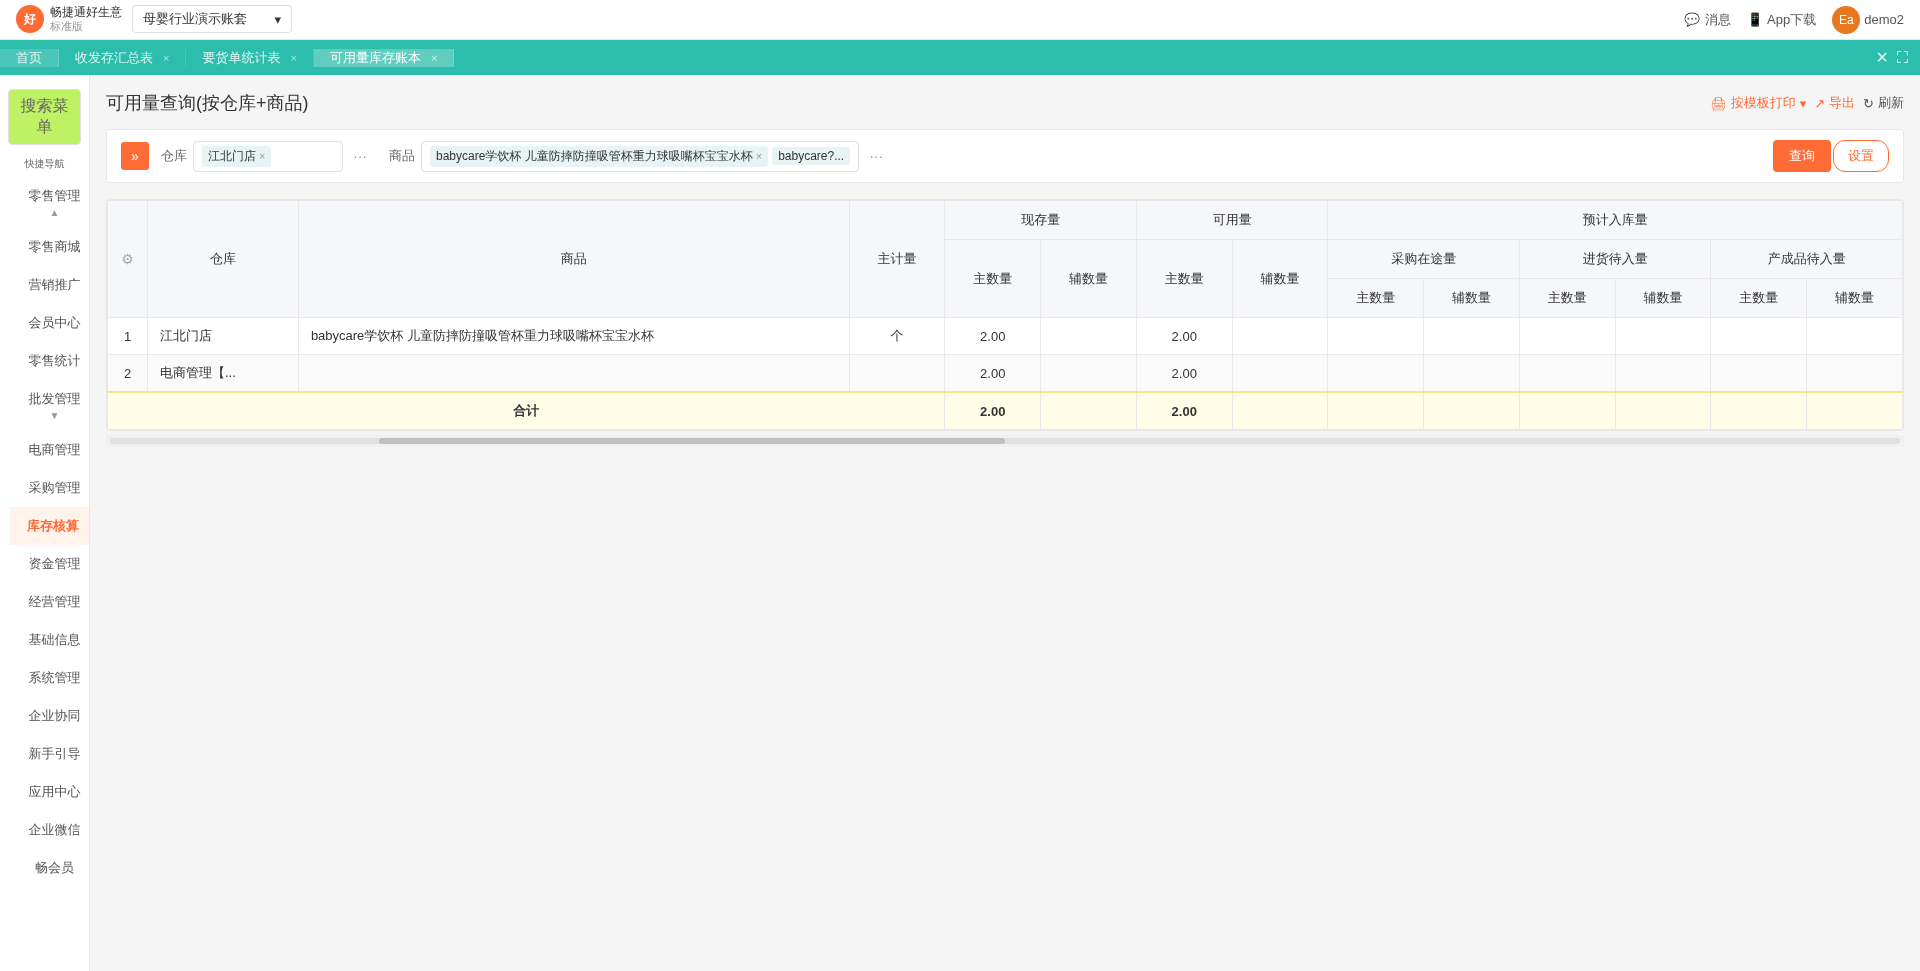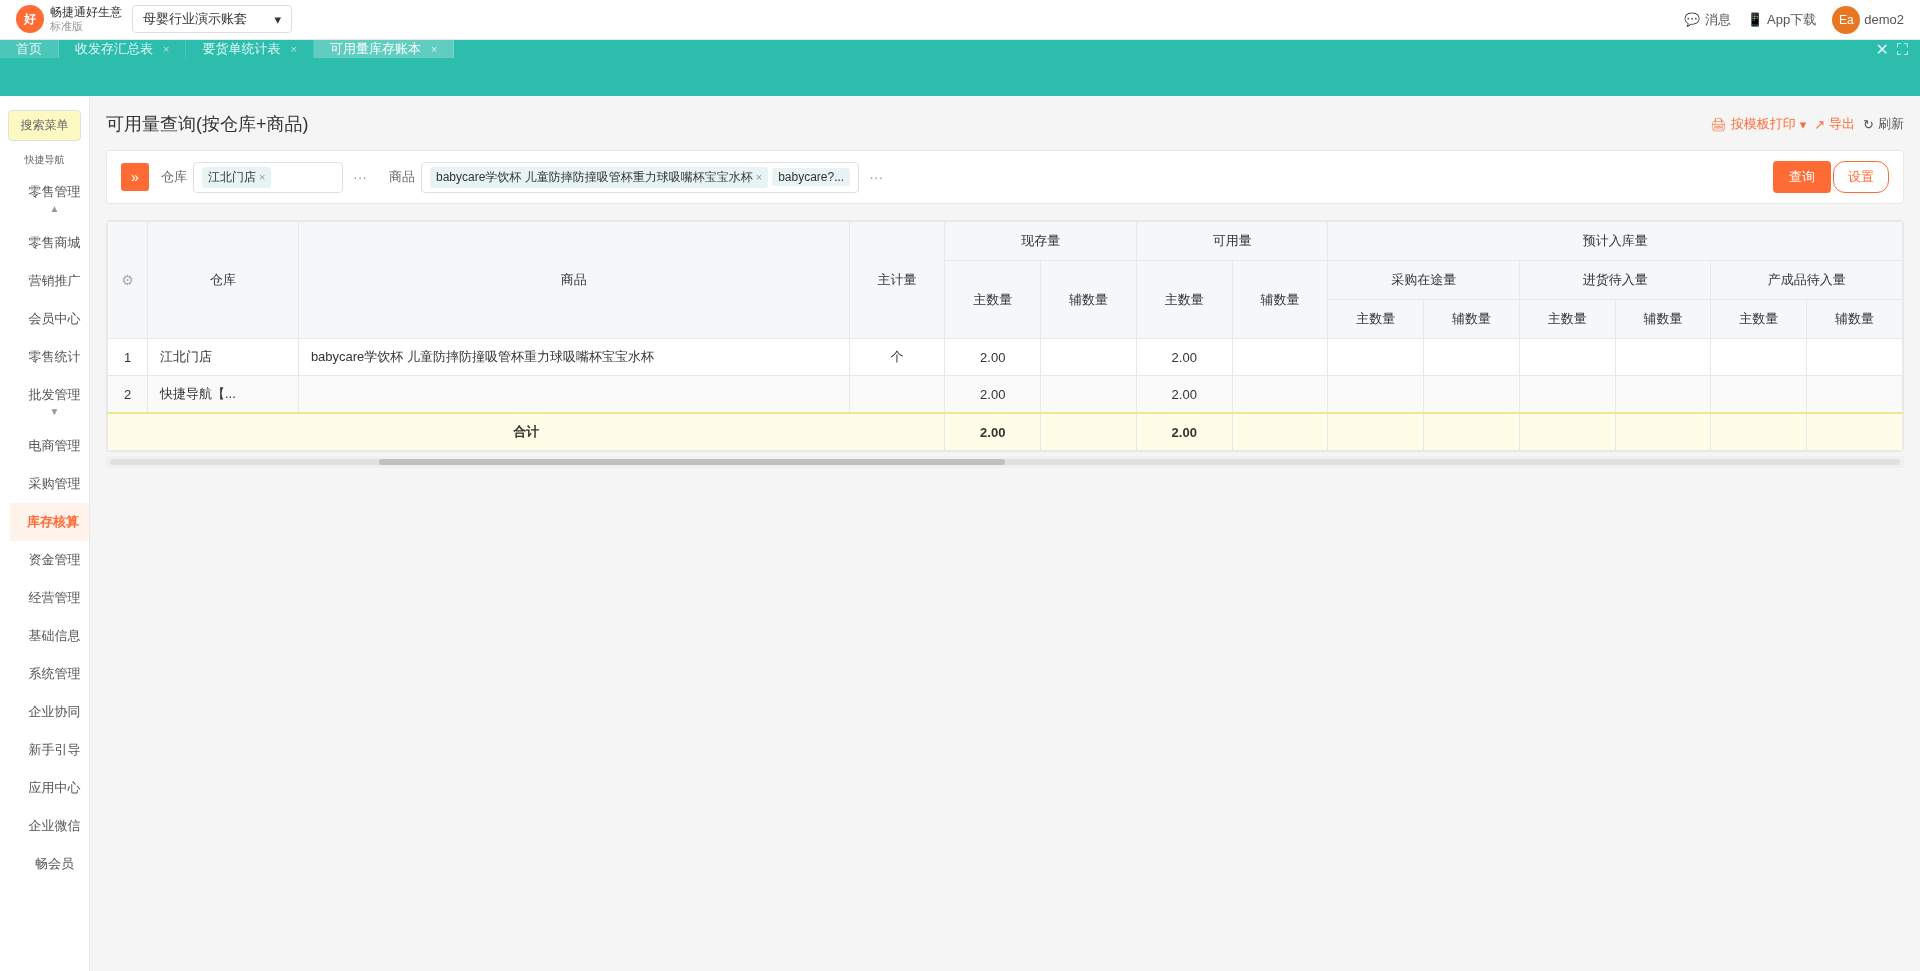--- a/index.html
+++ b/index.html
@@ -11,36 +11,36 @@
     .logo-area { display: flex; align-items: center; gap: 6px; }
     .logo-icon { width: 28px; height: 28px; background: #ff6b35; border-radius: 50%; display: flex; align-items: center; justify-content: center; color: white; font-size: 12px; font-weight: bold; }
     .logo-text { font-size: 12px; color: #333; line-height: 1.2; }
     .logo-sub { font-size: 11px; color: #999; }
     .industry-select { display: flex; align-items: center; gap: 4px; padding: 4px 10px; border: 1px solid #ddd; border-radius: 4px; cursor: pointer; color: #333; font-size: 13px; min-width: 160px; }
     .top-bar-right { display: flex; align-items: center; gap: 16px; }
     .top-bar-btn { display: flex; align-items: center; gap: 4px; color: #555; font-size: 13px; cursor: pointer; }
     .avatar { width: 28px; height: 28px; border-radius: 50%; background: #e87722; display: flex; align-items: center; justify-content: center; color: white; font-size: 12px; }
 
     
-    .nav-tabs { height: 56px; background: #2dbdad; display: flex; align-items: flex-start; padding-left: 0; flex-shrink: 0; }
+    .nav-tabs { height: 35px; background: #2dbdad; display: flex; align-items: center; padding-left: 0; flex-shrink: 0; }
     .nav-tab { display: flex; align-items: center; padding: 0 16px; color: rgba(255,255,255,0.85); font-size: 13px; cursor: pointer; gap: 6px; border-right: 1px solid rgba(255,255,255,0.15); white-space: nowrap; }
     .nav-tab:first-child { background: rgba(255,255,255,0.15); }
     .nav-tab.active { background: rgba(255,255,255,0.25); color: #fff; font-weight: 500; }
     .nav-tab .close-x { font-size: 11px; opacity: 0.7; margin-left: 4px; }
     .nav-tab-spacer { flex: 1; }
     .nav-tab-actions { display: flex; align-items: center; padding: 0 12px; gap: 8px; }
     .nav-tab-actions span { color: rgba(255,255,255,0.85); font-size: 16px; cursor: pointer; }
 
     
     .main-layout { display: flex; flex: 1; overflow: hidden; }
 
     
     .sidebar { width: 90px; background: #fff; border-right: 1px solid #e8e8e8; display: flex; flex-direction: column; align-items: center; padding-top: 8px; overflow-y: auto; flex-shrink: 0; }
     .sidebar-search { width: 100%; padding: 6px 8px; }
-    .sidebar-search-btn { width: 100%; padding: 6px 4px; background: #fef9c3; border: 1px solid #e0e0e0; border-radius: 4px; text-align: center; color: #666; font-size: 12px; cursor: pointer; }
+    .sidebar-search-btn { width: 100%; padding: 6px 4px; background: #bef264; border: 1px solid #e0e0e0; border-radius: 4px; text-align: center; color: #666; font-size: 16px; cursor: pointer; }
     .sidebar-nav-label { font-size: 10px; color: #666; padding: 6px 8px; width: 100%; text-align: center; cursor: pointer; }
     .sidebar-item { width: 100%; padding: 10px 8px; text-align: center; cursor: pointer; color: #555; font-size: 13px; display: flex; flex-direction: column; align-items: center; gap: 2px; margin-left: 20px; }
     .sidebar-item.active { background: #fff3ec; color: #ff6b35; font-weight: 600; border-right: 3px solid #ff6b35; }
     .sidebar-item .arrow { font-size: 10px; color: #999; }
 
     
     .content { flex: 1; overflow: auto; padding: 16px; }
     .page-title { font-size: 18px; font-weight: 500; color: #333; margin-bottom: 14px; display: flex; align-items: center; justify-content: space-between; }
     .page-actions { display: flex; align-items: center; gap: 8px; font-size: 13px; }
     .page-actions .action-btn { display: flex; align-items: center; gap: 4px; color: #555; cursor: pointer; }
@@ -296,21 +296,21 @@
             <td></td>
             <td></td>
             <td></td>
             <td></td>
             <td></td>
             <td></td>
             <td></td>
           </tr>
           <tr style="background:#fafafa; font-weight:500;">
             <td>2</td>
-            <td class="td-left">快捷导航【...</td>
+            <td class="td-left">电商管理【...</td>
             <td></td>
             <td></td>
             <td>2.00</td>
             <td></td>
             <td>2.00</td>
             <td></td>
             <td></td>
             <td></td>
             <td></td>
             <td></td>

